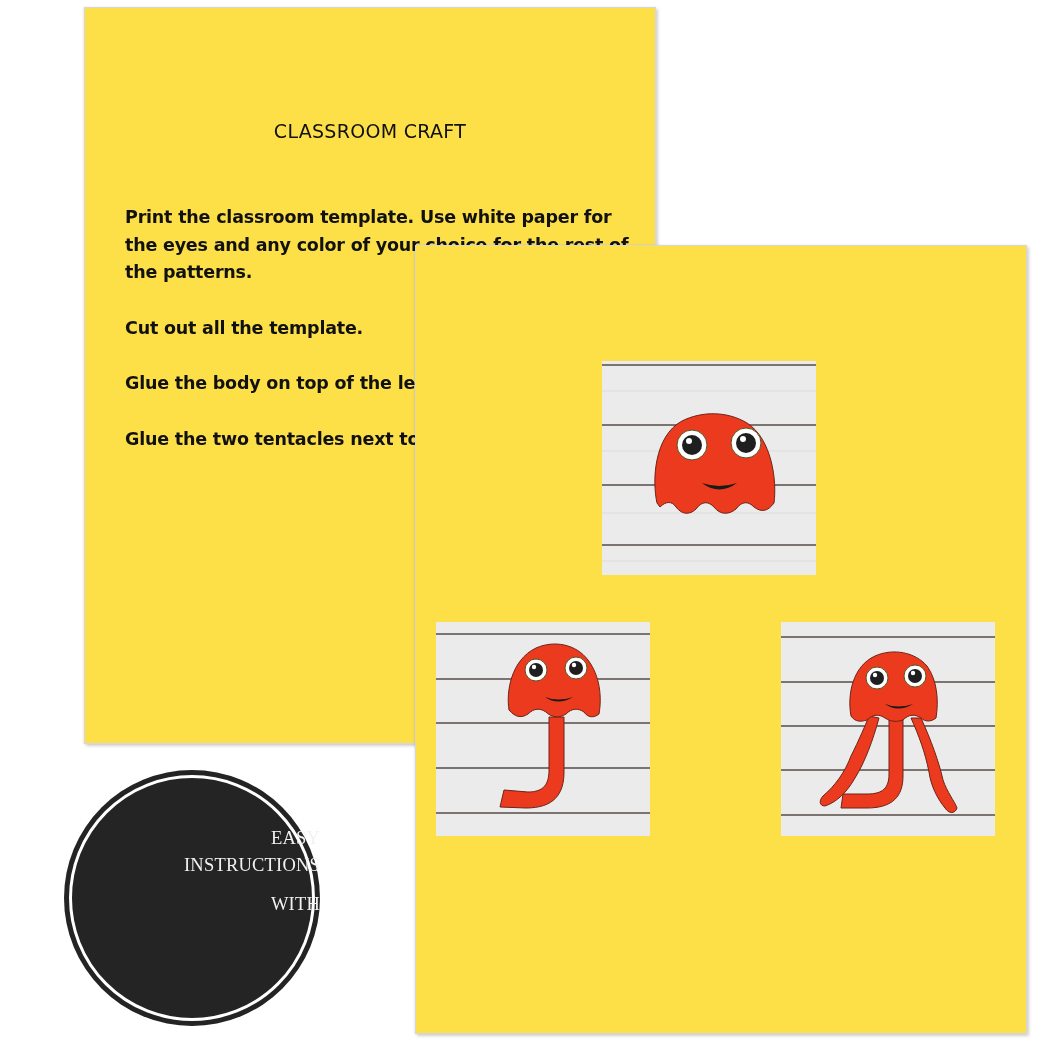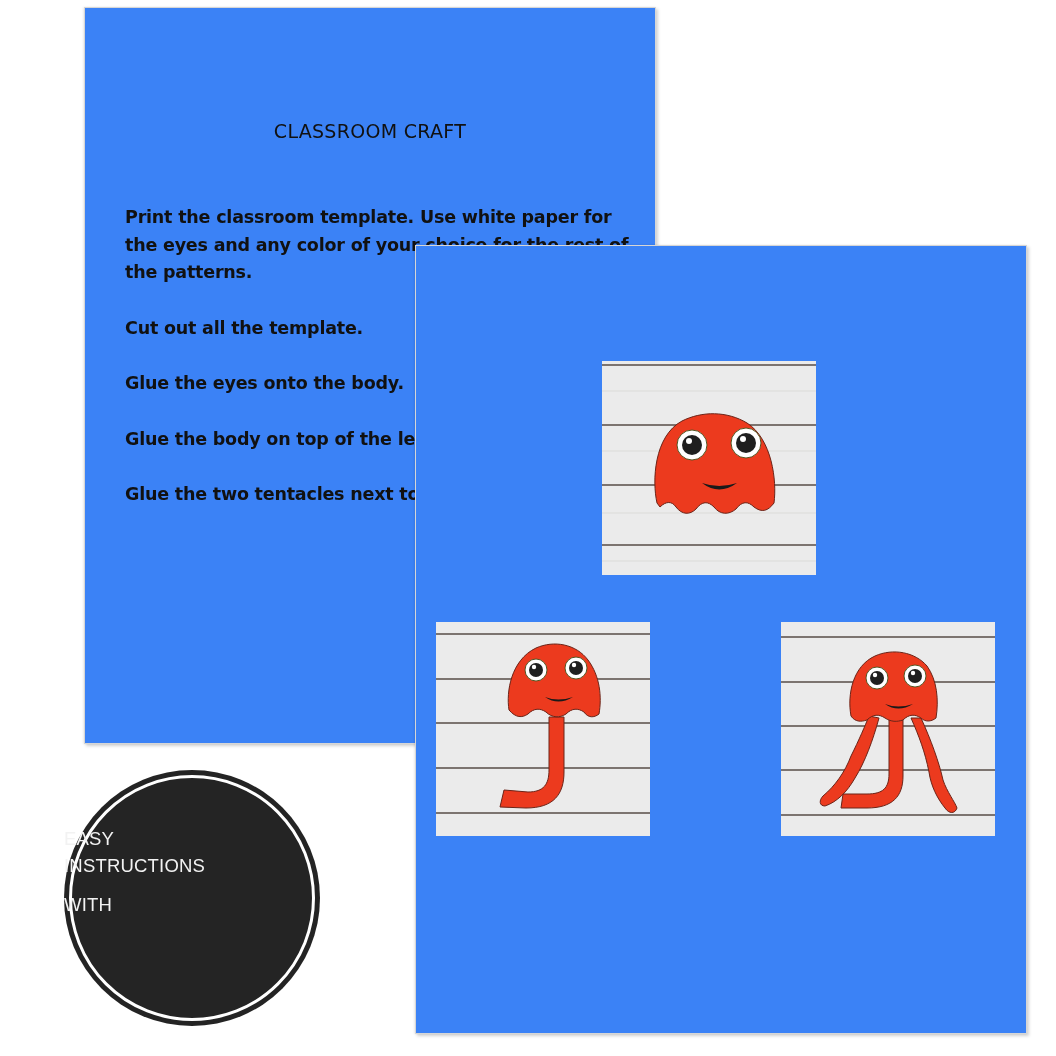--- a/index.html
+++ b/index.html
@@ -2,21 +2,21 @@
 <html><head>
   <meta charset="utf-8">
   <style>
     html, body { margin: 0; padding: 0; }
     body {
       width: 1056px; height: 1056px; position: relative; overflow: hidden;
       background: #ffffff;
       font-family: "DejaVu Sans", sans-serif;
     }
     .page {
-      position: absolute; background: #3b82f6;
+      position: absolute; background: #fde047;
       border: 1px solid #d6d6d6;
       box-shadow: 2px 2px 3px rgba(0,0,0,0.18), -1px 0 2px rgba(0,0,0,0.08);
       box-sizing: border-box;
     }
     #back-page { left: 84px; top: 7px; width: 572px; height: 737px; z-index: 1; }
     #front-page { left: 415px; top: 245px; width: 612px; height: 789px; z-index: 2; }
 
     .doc-title {
       position: absolute; left: 0; right: 0; top: 108px;
       text-align: center; font-size: 19px; line-height: 30px; color: #111;
@@ -41,38 +41,37 @@
     .badge {
       position: absolute; left: 64px; top: 770px; width: 256px; height: 256px;
       border-radius: 50%; background: #242424; z-index: 3;
       box-sizing: border-box;
     }
     .badge-ring {
       position: absolute; left: 5px; top: 5px; right: 5px; bottom: 5px;
       border-radius: 50%; border: 3px solid #ffffff; box-sizing: border-box;
     }
     .badge-text {
-      position: absolute; left: 0; right: 0; top: 55px; text-align: left;
-      color: #f2f2f2; font-size: 18.5px; font-family: Liberation Sans, sans-serif;
+      position: absolute; left: 0; right: 0; top: 55px; text-align: right;
+      color: #f2f2f2; font-size: 18.5px; font-family: Liberation Serif, serif;
       letter-spacing: 0.2px;
     }
     .badge-text div { line-height: 27px; }
     .badge-text .gap { margin-top: 12px; }
   </style>
 </head>
 <body>
 
 <div class="page" id="back-page">
   <div class="doc-title">
     <div>CLASSROOM CRAFT</div>
   </div>
   <div class="steps">
     <p class="step">Print the classroom template. Use white paper for the eyes and any color of your choice for the rest of the patterns.</p>
     <p class="step">Cut out all the template.</p>
-    <p class="step">Glue the eyes onto the body.</p>
     <p class="step">Glue the body on top of the letter.</p>
     <p class="step">Glue the two tentacles next to each side of the letter.</p>
   </div>
 </div>
 
 <div class="page" id="front-page">
 
   <div class="photo" id="photo-step-1">
     <svg width="214" height="214" viewBox="0 0 214 214">
       <rect width="214" height="214" fill="#ebebeb"></rect>

